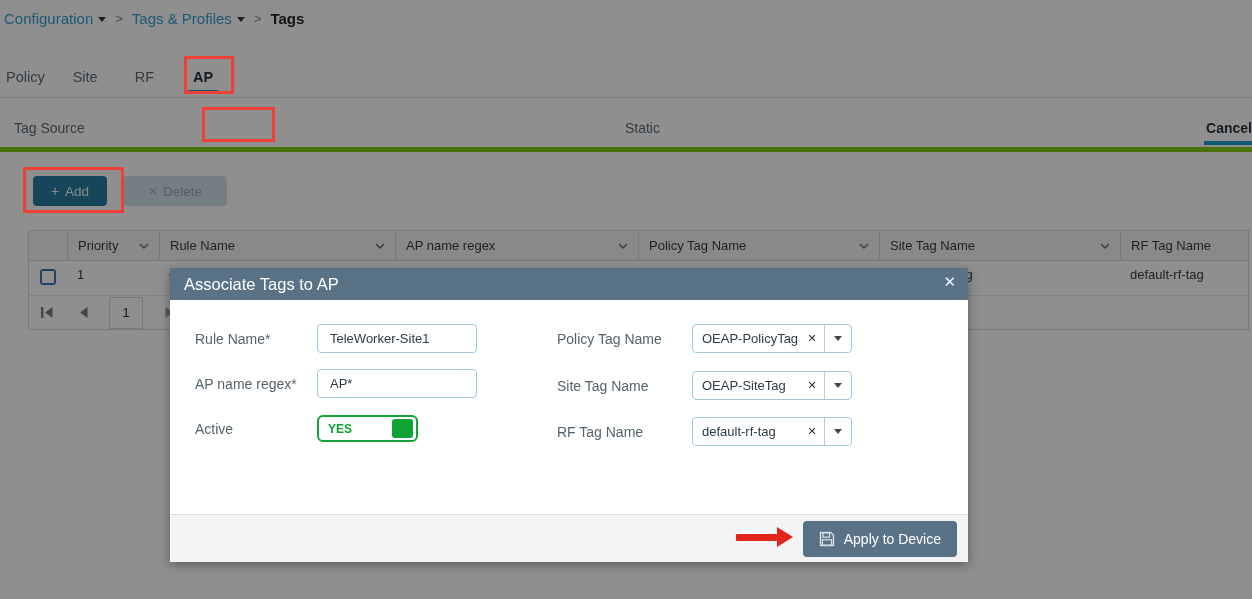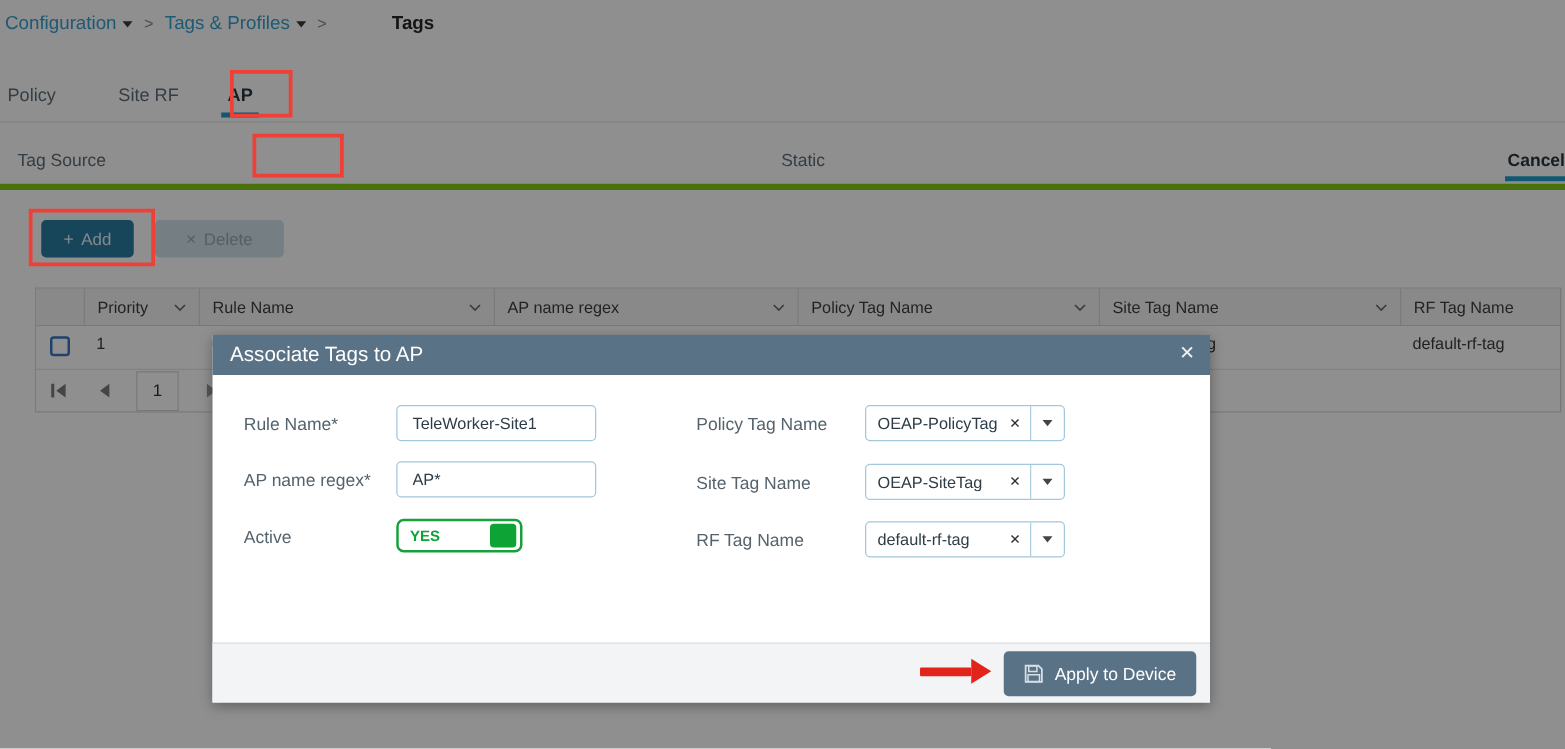--- a/index.html
+++ b/index.html
@@ -5,26 +5,26 @@
   * { box-sizing: border-box; margin: 0; padding: 0; }
   html,body { background:#fff; }
   body { font-family: "Liberation Sans", "DejaVu Sans", sans-serif; }
   .page { position:relative; width:1252px; height:599px; background:#fff; overflow:hidden; }
 
   
   .breadcrumb { position:absolute; top:10px; left:4px; display:flex; align-items:center; gap:9px; font-size:15px; }
   .crumb-link { color:#35a0cf; cursor:pointer; display:flex; align-items:center; gap:5px; }
   .crumb-caret { width:0; height:0; border-left:4px solid transparent; border-right:4px solid transparent; border-top:5px solid #3a3a3a; margin-top:2px; }
   .crumb-sep { color:#8a8a8a; font-size:13px; }
-  .crumb-current { color:#262626; font-weight:bold;margin-left:43px; }
+  .crumb-current { color:#262626; font-weight:bold; }
 
   
   .tabs { position:absolute; top:56px; left:0; right:0; height:42px; border-bottom:1px solid #e3e3e3; display:flex; align-items:center; padding-left:4px; font-size:14.5px; }
   .tab { position:relative; height:100%; display:flex; align-items:center; padding:0 2px; color:#5f6e79; cursor:pointer; }
-  .tab.t0 { margin-right:46px; } .tab.t1 { } .tab.t2 { margin-right:35px; }
+  .tab.t0 { margin-right:24px; } .tab.t1 { margin-right:33px; } .tab.t2 { margin-right:35px; }
   .tab.active { color:#29363f; font-weight:bold; }
   .tab.active::after { content:""; position:absolute; left:-3px; right:-3px; bottom:3px; height:4px; background:#1f9ecb; }
 
   
   .subtabs { position:absolute; top:108px; left:0; right:0; height:44px; border-bottom:5px solid #84cc16; display:flex; align-items:center; padding-left:14px; font-size:14px;justify-content:space-between; }
   .subtab { position:relative; height:100%; display:flex; align-items:center; color:#5f6e79; cursor:pointer; }
   .subtab.s0 { margin-right:38px; } .subtab.s1 { margin-right:44px; }
   .subtab.active { color:#29363f; font-weight:bold; }
   .subtab.active::after { content:""; position:absolute; left:-2px; right:-2px; bottom:2px; height:4px; background:#1f9ecb; }
 

